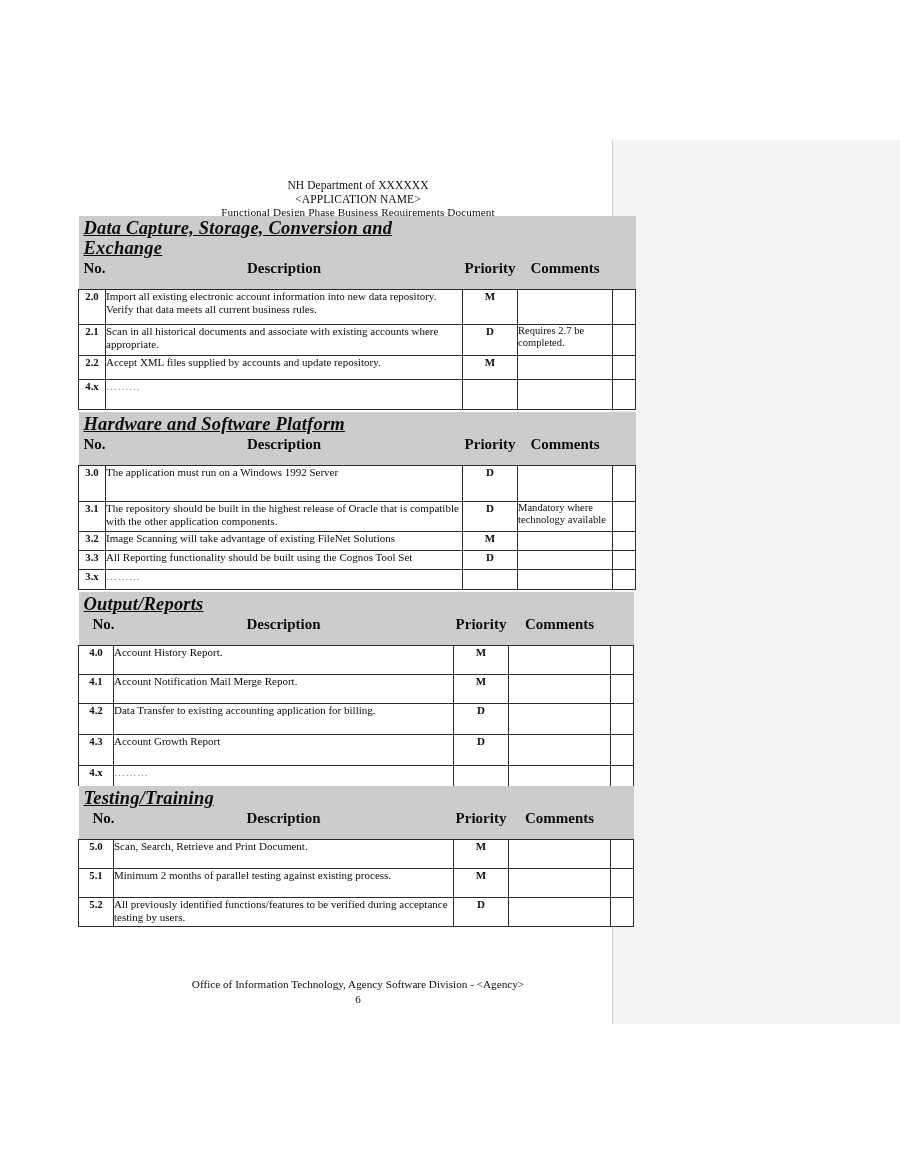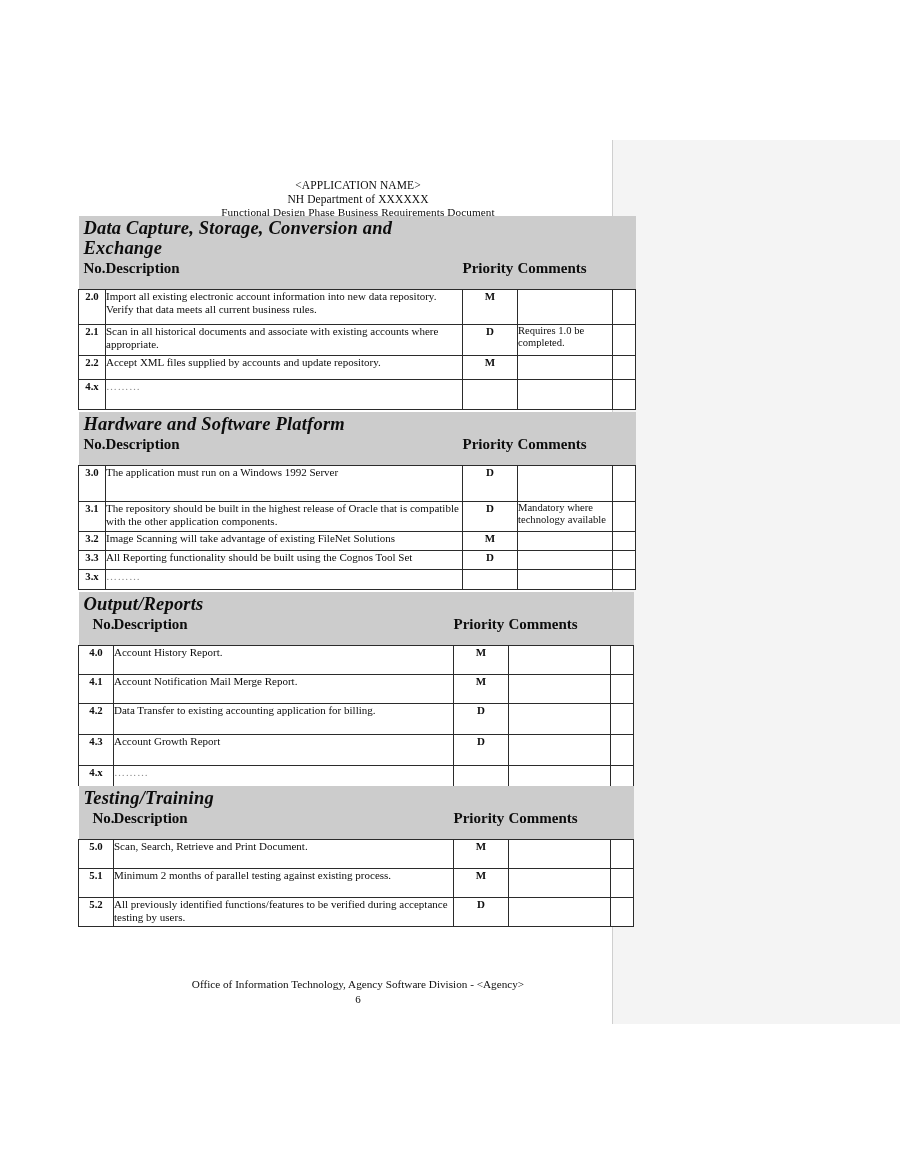--- a/index.html
+++ b/index.html
@@ -65,40 +65,41 @@
     border: 1px solid #2b2b2b;
     padding: 0;
     vertical-align: top;
     background: #ffffff;
   }
 
   .sec-title-cell {
     background: #cccccc !important;
     border: none !important;
     padding: 3px 0 0 5px !important;
+    text-decoration: underline;
   }
   .sec-title {
     font-style: italic;
     font-weight: bold;
     font-size: 18.5px;
     line-height: 1.08;
     letter-spacing: .2px;
     white-space: pre-line;
   }
 
   .colhead-cell {
     background: #cccccc !important;
     border: none !important;
     font-weight: bold;
     font-size: 15px;
     padding: 1px 0 7px 0 !important;
   }
   .colhead-no    { text-align: left;  padding-left: 5px !important; }
   .colhead-no.indent { padding-left: 14px !important; }
-  .colhead-ctr   { text-align: left; }
+  .colhead-ctr   { text-align: center; }
 
   .head-spacer td {
     border: none !important;
     background: #cccccc !important;
     height: 5px;
     padding: 0 !important;
   }
 
   .no-cell {
     text-align: center;
@@ -144,22 +145,22 @@
   #doc-footer .pagenum { font-size: 11px; }
 </style>
 </head>
 <body>
 
 <div id="scan-panel"></div>
 
 <div id="page">
 
   <div id="doc-header">
+    <div class="hline">NH Department of XXXXXX</div>
     <div class="hline">&lt;APPLICATION NAME&gt;</div>
-    <div class="hline">NH Department of XXXXXX</div>
     <div class="hline wide">Functional Design Phase Business Requirements Document</div>
   </div>
 
   <table class="req-table" id="table-section-1" style="left:78px; top:216px; width:557px;">
     <colgroup>
       <col style="width:27px">
         <col style="width:357px">
         <col style="width:55px">
         <col style="width:95px">
         <col style="width:23px">
@@ -189,21 +190,21 @@
         <td class="no-cell">2.0</td>
         <td class="desc-cell">Import all existing electronic account information into new data repository.  Verify that data meets all current business rules.</td>
         <td class="pri-cell">M</td>
         <td class="com-cell"></td>
         <td class="pad-cell"></td>
       </tr>
       <tr style="height:31px">
         <td class="no-cell">2.1</td>
         <td class="desc-cell">Scan in all historical documents and associate with existing accounts where appropriate.</td>
         <td class="pri-cell">D</td>
-        <td class="com-cell">Requires 1.0 be completed.</td>
+        <td class="com-cell">Requires 2.7 be completed.</td>
         <td class="pad-cell"></td>
       </tr>
       <tr style="height:24px">
         <td class="no-cell">2.2</td>
         <td class="desc-cell">Accept XML files supplied by accounts and update repository.</td>
         <td class="pri-cell">M</td>
         <td class="com-cell"></td>
         <td class="pad-cell"></td>
       </tr>
       <tr style="height:30px">

